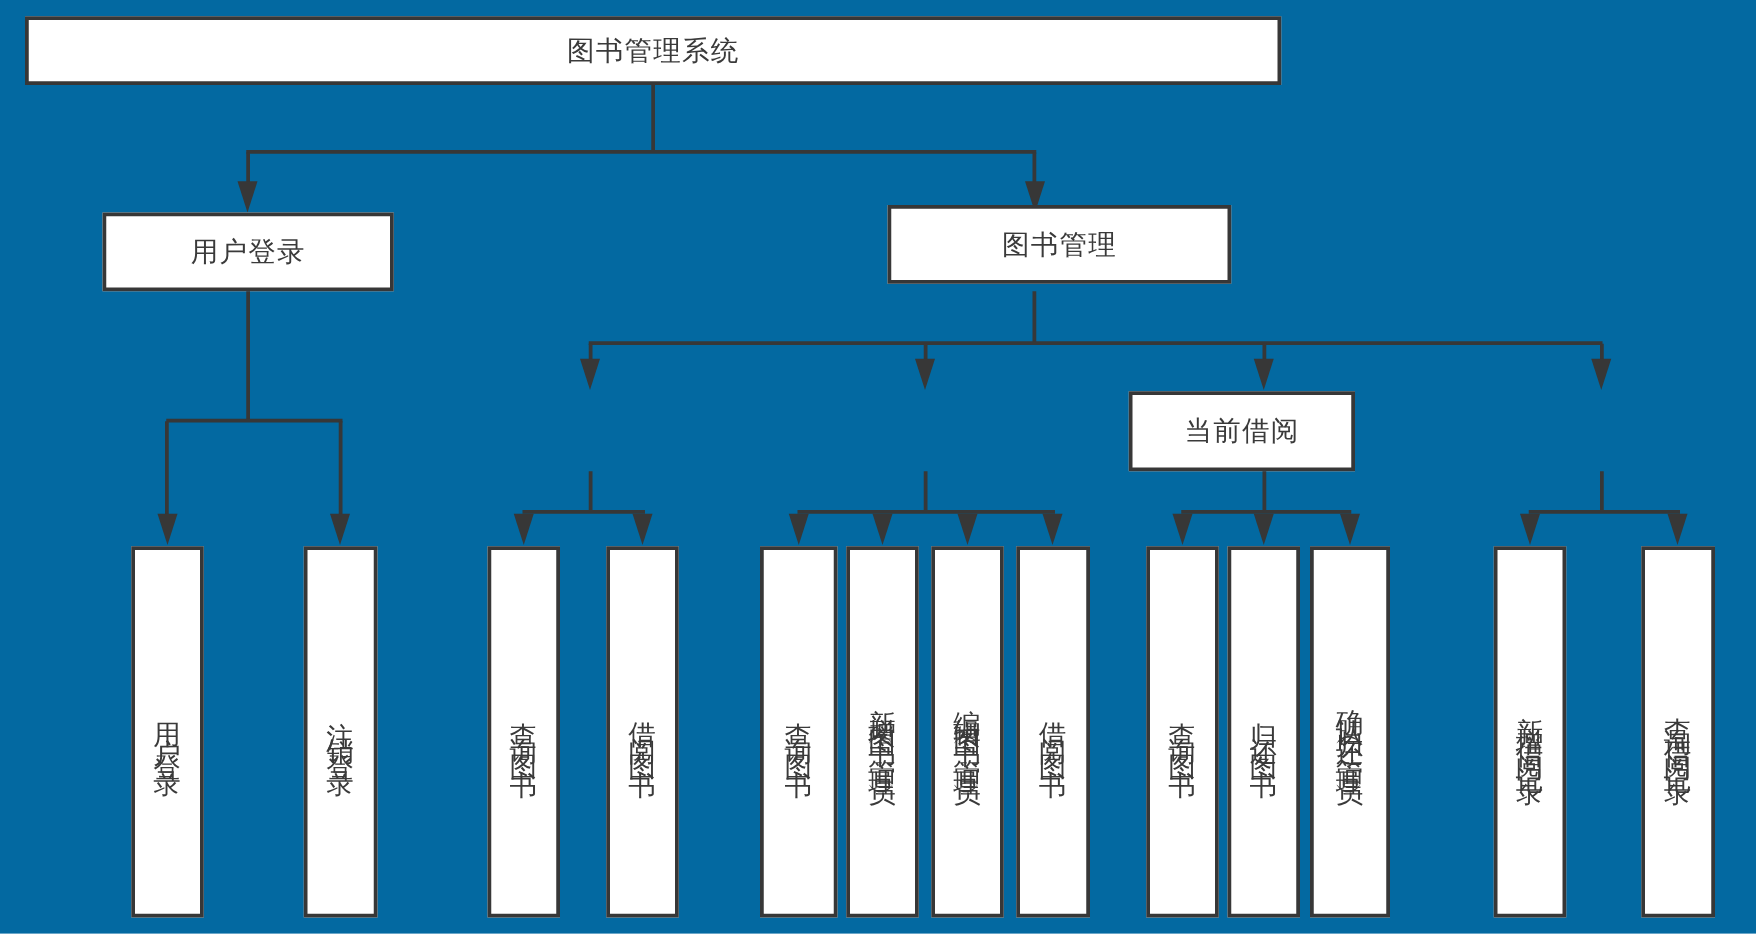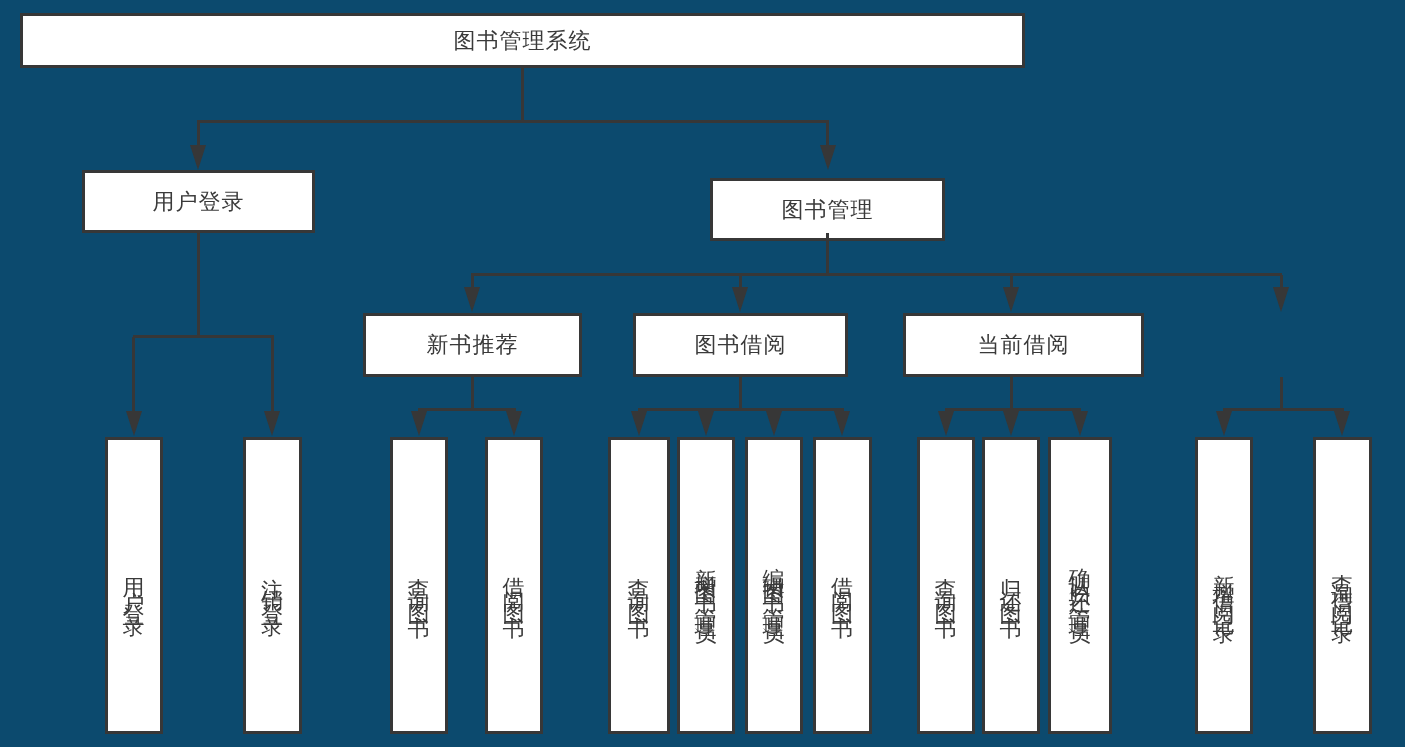--- a/index.html
+++ b/index.html
@@ -1,19 +1,19 @@
 <!DOCTYPE html>
 <html><head>
 <meta charset="utf-8">
 <style>
   html,body{margin:0;padding:0;background:#ffffff;}
   #stage{
     position:relative;
     width:1405px;height:747px;
-    background:#0c4a6e;
+    background:#0369a1;
     overflow:hidden;
     font-family:"Liberation Sans","DejaVu Sans",sans-serif;
     color:#3a3a3a;
   }
   .box{
     position:absolute;
     background:#ffffff;
     border:3px solid #373737;
     box-sizing:border-box;
     display:flex;
@@ -65,21 +65,21 @@
   <div class="vline" style="left:521px;top:68px;height:54px"></div>
   <div class="hline" style="left:197px;top:120px;width:632px"></div>
   <div class="vline" style="left:197px;top:122px;height:24px"></div>
   <div class="arrow" style="left:190px;top:145px"></div>
   <div class="vline" style="left:826px;top:122px;height:24px"></div>
   <div class="arrow" style="left:820px;top:145px"></div>
 
   <div class="box" style="left:82px;top:170px;width:233px;height:63px">
     <span class="hlabel">用户登录</span>
   </div>
-  <div class="box" style="left:710px;top:178px;width:235px;height:63px">
+  <div class="box" style="left:710px;top:164px;width:275px;height:63px">
     <span class="hlabel">图书管理</span>
   </div>
 
   <div class="vline" style="left:197px;top:233px;height:104px"></div>
   <div class="hline" style="left:133px;top:335px;width:141px"></div>
   <div class="vline" style="left:132px;top:337px;height:76px"></div>
   <div class="arrow" style="left:126px;top:411px"></div>
   <div class="vline" style="left:271px;top:337px;height:76px"></div>
   <div class="arrow" style="left:264px;top:411px"></div>
 
@@ -87,27 +87,21 @@
   <div class="hline" style="left:471px;top:273px;width:811px"></div>
   <div class="vline" style="left:471px;top:275px;height:14px"></div>
   <div class="arrow" style="left:464px;top:287px"></div>
   <div class="vline" style="left:739px;top:275px;height:14px"></div>
   <div class="arrow" style="left:732px;top:287px"></div>
   <div class="vline" style="left:1010px;top:275px;height:14px"></div>
   <div class="arrow" style="left:1003px;top:287px"></div>
   <div class="vline" style="left:1280px;top:275px;height:14px"></div>
   <div class="arrow" style="left:1273px;top:287px"></div>
 
-  <div class="box" style="left:363px;top:313px;width:219px;height:64px">
-    <span class="hlabel">新书推荐</span>
-  </div>
-  <div class="box" style="left:633px;top:313px;width:215px;height:64px">
-    <span class="hlabel">图书借阅</span>
-  </div>
-  <div class="box" style="left:903px;top:313px;width:241px;height:64px">
+  <div class="box" style="left:903px;top:313px;width:181px;height:64px">
     <span class="hlabel">当前借阅</span>
   </div>
 
   <div class="vline" style="left:471px;top:377px;height:33px"></div>
   <div class="hline" style="left:418px;top:408px;width:98px"></div>
   <div class="arrow" style="left:411px;top:411px"></div>
   <div class="arrow" style="left:506px;top:411px"></div>
 
   <div class="vline" style="left:739px;top:377px;height:33px"></div>
   <div class="hline" style="left:638px;top:408px;width:206px"></div>

